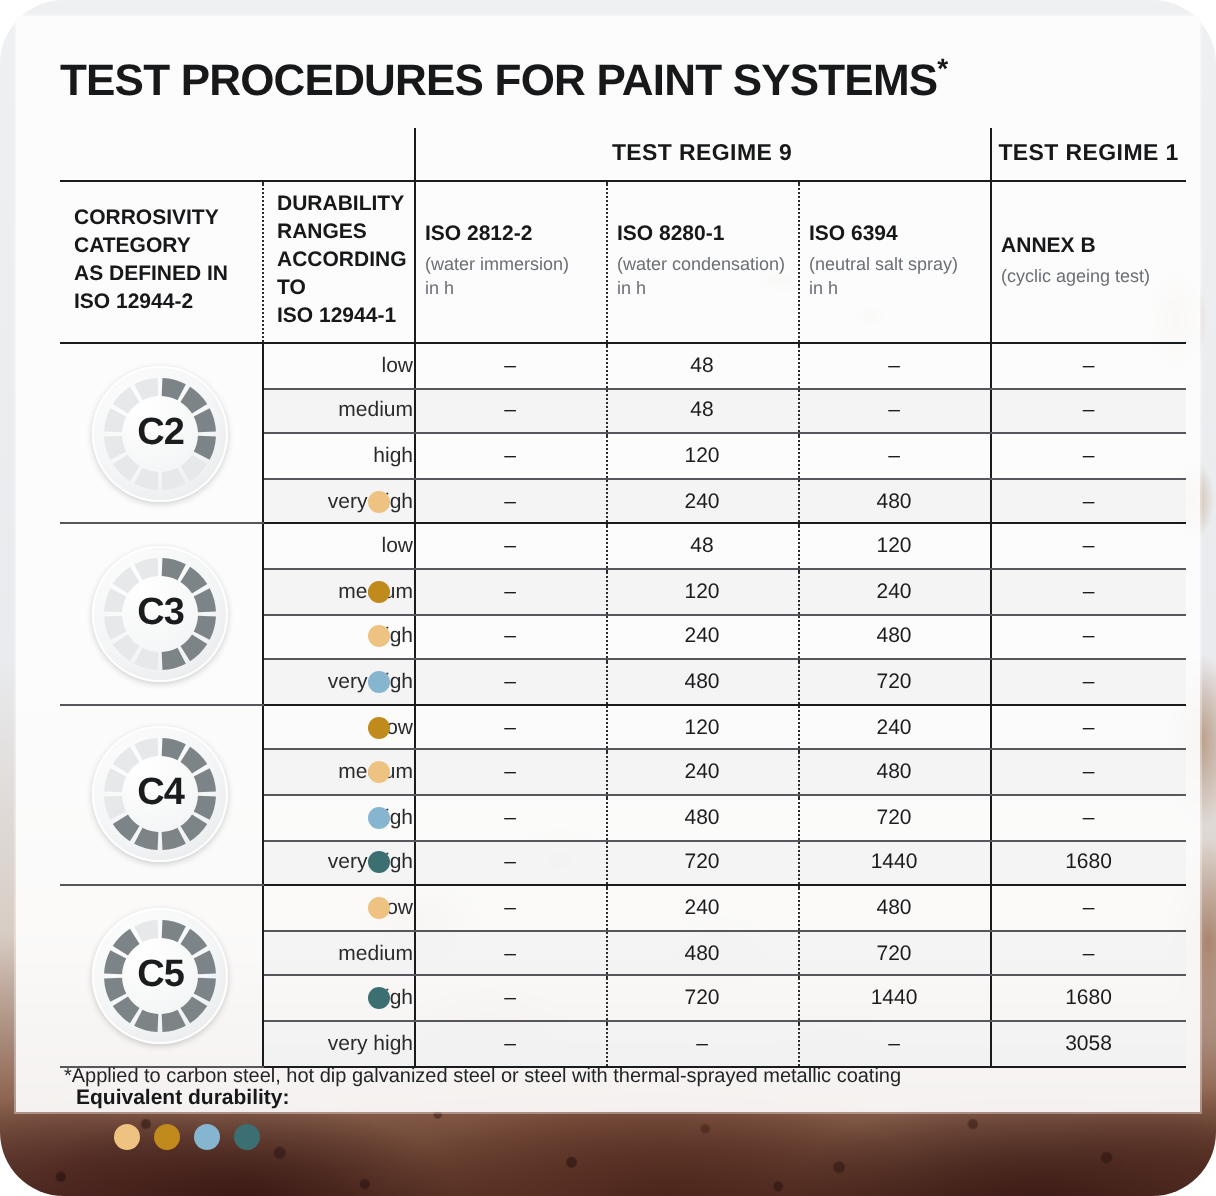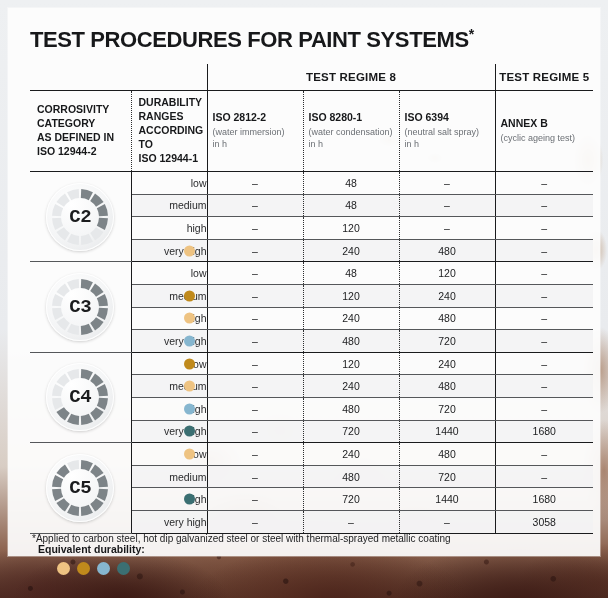--- a/index.html
+++ b/index.html
@@ -20,20 +20,21 @@
     position: absolute;
     inset: 0;
     background:
       radial-gradient(ellipse 150px 70px at 120px 600px, rgba(60,25,20,.92), rgba(90,45,30,0) 72%),
       radial-gradient(ellipse 190px 80px at 330px 604px, rgba(70,32,24,.90), rgba(90,45,30,0) 74%),
       radial-gradient(ellipse 170px 76px at 520px 600px, rgba(62,28,22,.90), rgba(90,45,30,0) 74%),
       radial-gradient(ellipse 120px 60px at 40px 592px, rgba(80,40,34,.85), rgba(120,70,50,0) 76%),
       radial-gradient(ellipse 110px 55px at 600px 585px, rgba(86,46,34,.80), rgba(120,70,50,0) 76%),
       radial-gradient(ellipse 220px 100px at 300px 598px, rgba(120,72,52,.75), rgba(150,105,80,0) 80%),
       linear-gradient(180deg, #eef0f2 0%, #e9ebee 55%, #d8cdc4 78%, #8d6450 92%, #4a2a20 100%);
+    border-radius: 32px;
   }
   
   #grit {
     position: absolute;
     left: 0; right: 0; bottom: 0;
     height: 120px;
     pointer-events: none;
     background-image:
       radial-gradient(circle at 12% 70%, rgba(40,18,14,.55) 0 2px, transparent 3px),
       radial-gradient(circle at 23% 82%, rgba(40,18,14,.5) 0 2.5px, transparent 3.5px),
@@ -179,21 +180,20 @@
     text-align: center;
     vertical-align: middle;
   }
   .badge {
     position: relative;
     width: 68px; height: 68px;
     margin: 0 auto;
     border-radius: 50%;
     background: radial-gradient(circle at 38% 32%, #ffffff 0%, #f4f5f6 55%, #e2e4e6 100%);
     box-shadow: 0 1px 3px rgba(0,0,0,.18), inset 0 0 0 1px rgba(255,255,255,.9);
-    font-family: Liberation Mono, monospace;
   }
   .badge svg { position: absolute; left: 0; top: 0; }
   .badge .lbl {
     position: absolute;
     left: 0; right: 0; top: 50%;
     transform: translateY(-50%);
     text-align: center;
     font-size: 19px;
     font-weight: bold;
     color: #1b1c1e;
@@ -248,22 +248,22 @@
           <col class="c-dur">
         <col class="c-d1">
           <col class="c-d2">
           <col class="c-d3">
           <col class="c-d4">
       </colgroup>
       <tbody id="tbody">
           <tr>
   <td class="regime-blank"></td>
   <td class="regime-blank"></td>
-  <td class="regime-cell vline-l" colspan="3">TEST REGIME 8</td>
-  <td class="regime-cell vline-l">TEST REGIME 5</td>
+  <td class="regime-cell vline-l" colspan="3">TEST REGIME 9</td>
+  <td class="regime-cell vline-l">TEST REGIME 1</td>
 </tr>
           <tr>
   <td class="hdr hdr-left">
     <div class="hdr-title">CORROSIVITY<br>CATEGORY<br>AS DEFINED IN<br>ISO 12944-2</div>
   </td>
   <td class="hdr hdr-left dotted-l">
     <div class="hdr-title">DURABILITY<br>RANGES<br>ACCORDING TO<br>ISO 12944-1</div>
   </td>
             <td class="hdr solid-l">
       <div class="hdr-title">ISO 2812-2</div>

